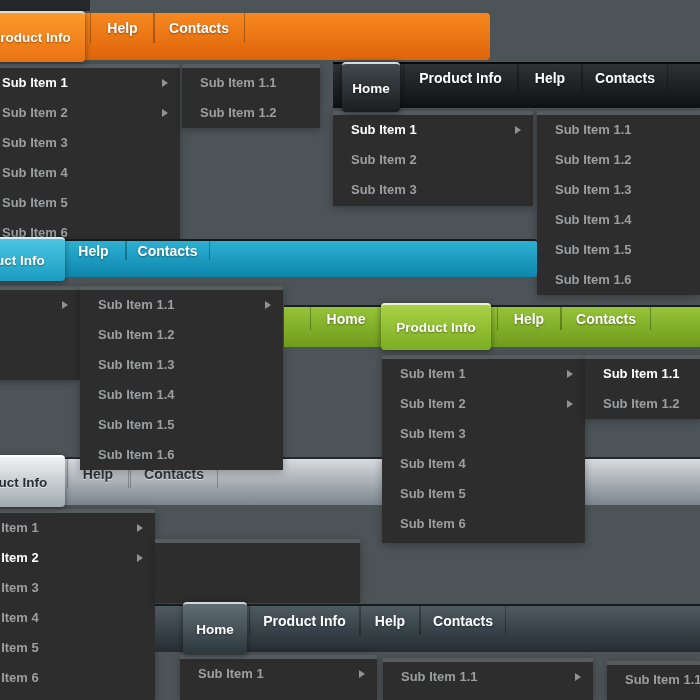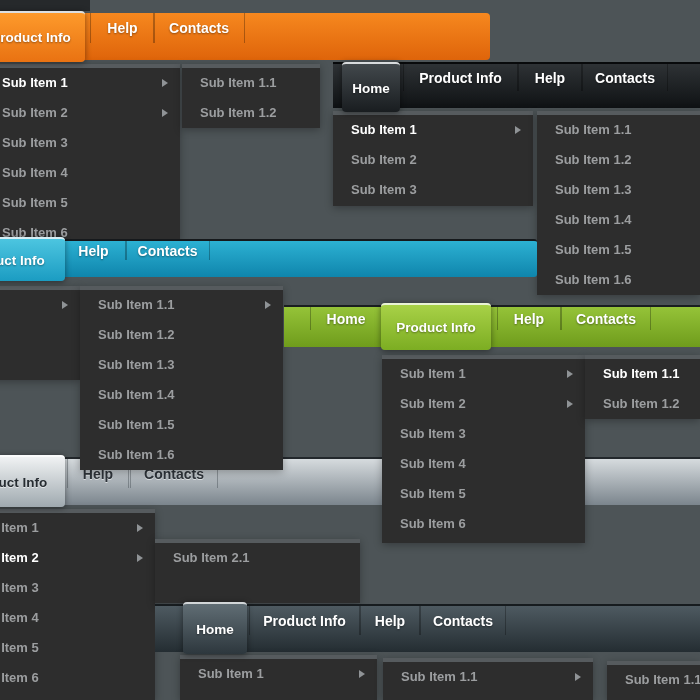--- a/index.html
+++ b/index.html
@@ -233,23 +233,20 @@
       </div>
       <div class="prow">
         <span>Sub Item 5</span>
       </div>
       <div class="prow">
         <span>Sub Item 6</span>
       </div>
     </div>
     <div class="panel" style="left:155px;top:539px;width:205px;height:64px;z-index:20;">
       <div class="strip"></div>
-      <div class="prow">
-        <span>Sub Item 2.1</span>
-      </div>
     </div>
   </div>
 
   <div>
     <div class="bar green-bar dk" style="left:284px;top:305px;width:416px;height:42px;z-index:40;">
       <div class="bitem" style="left:26px;width:70px;">
         <span>Home</span>
       </div>
       <div class="bitem" style="left:213px;width:62px;">
         <span>Help</span>

